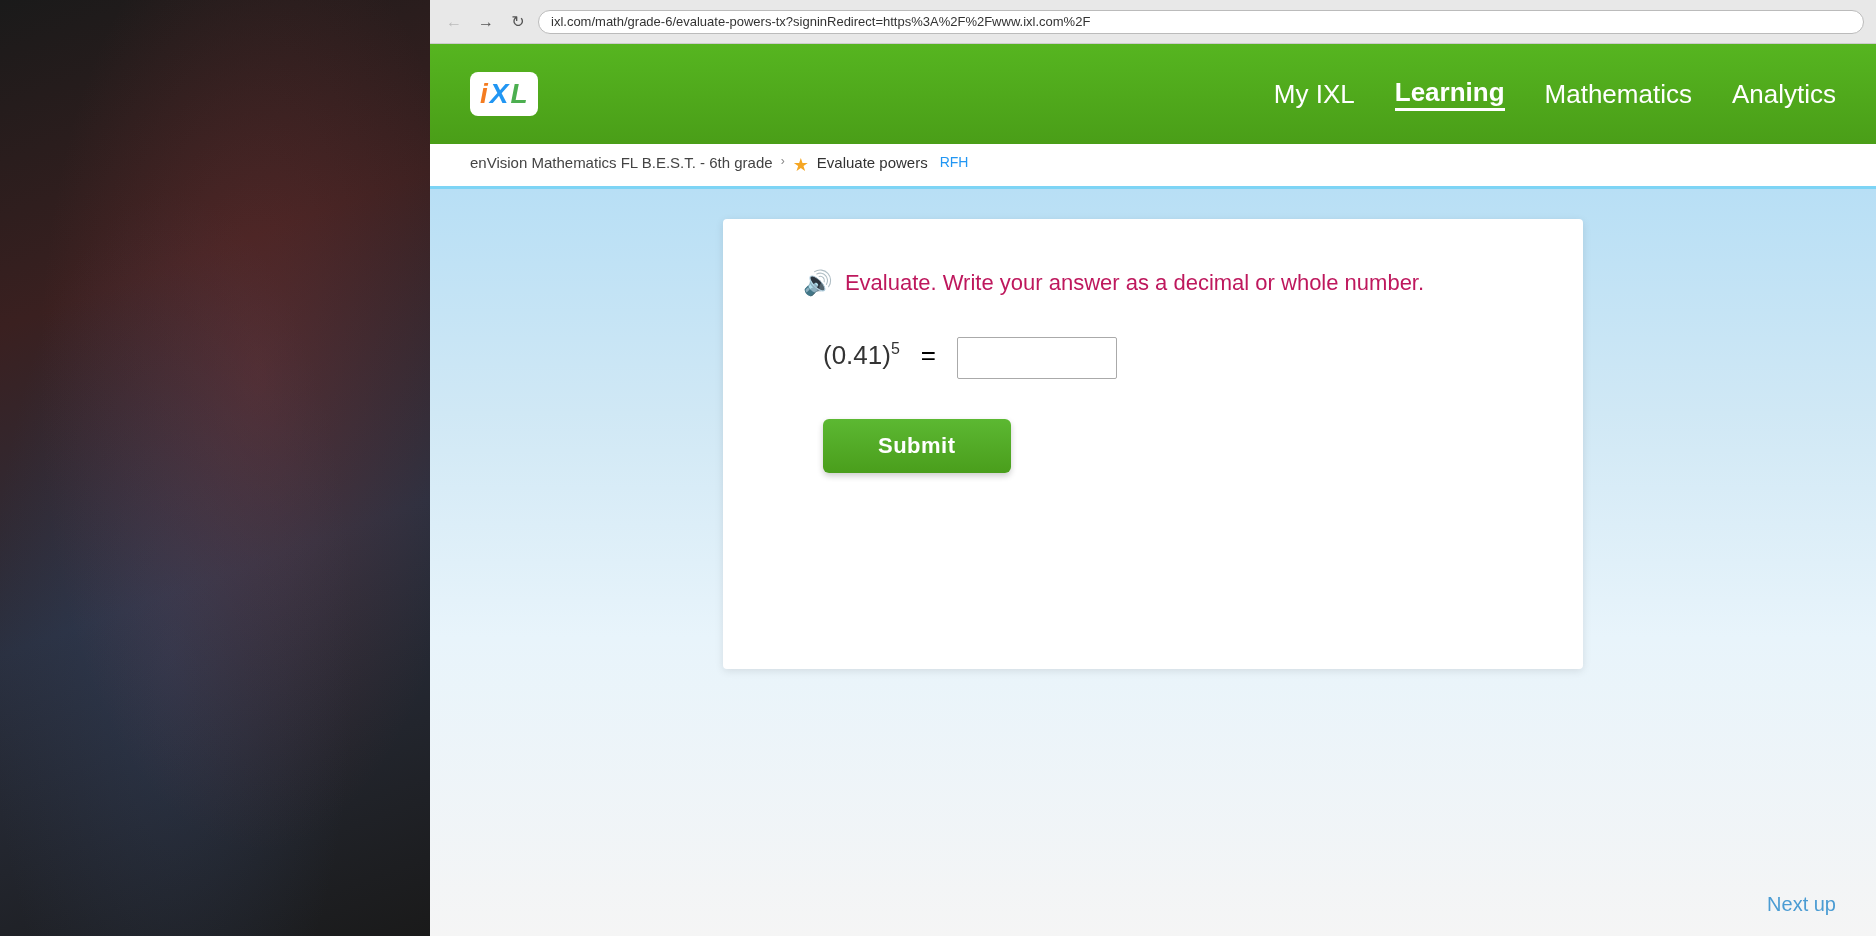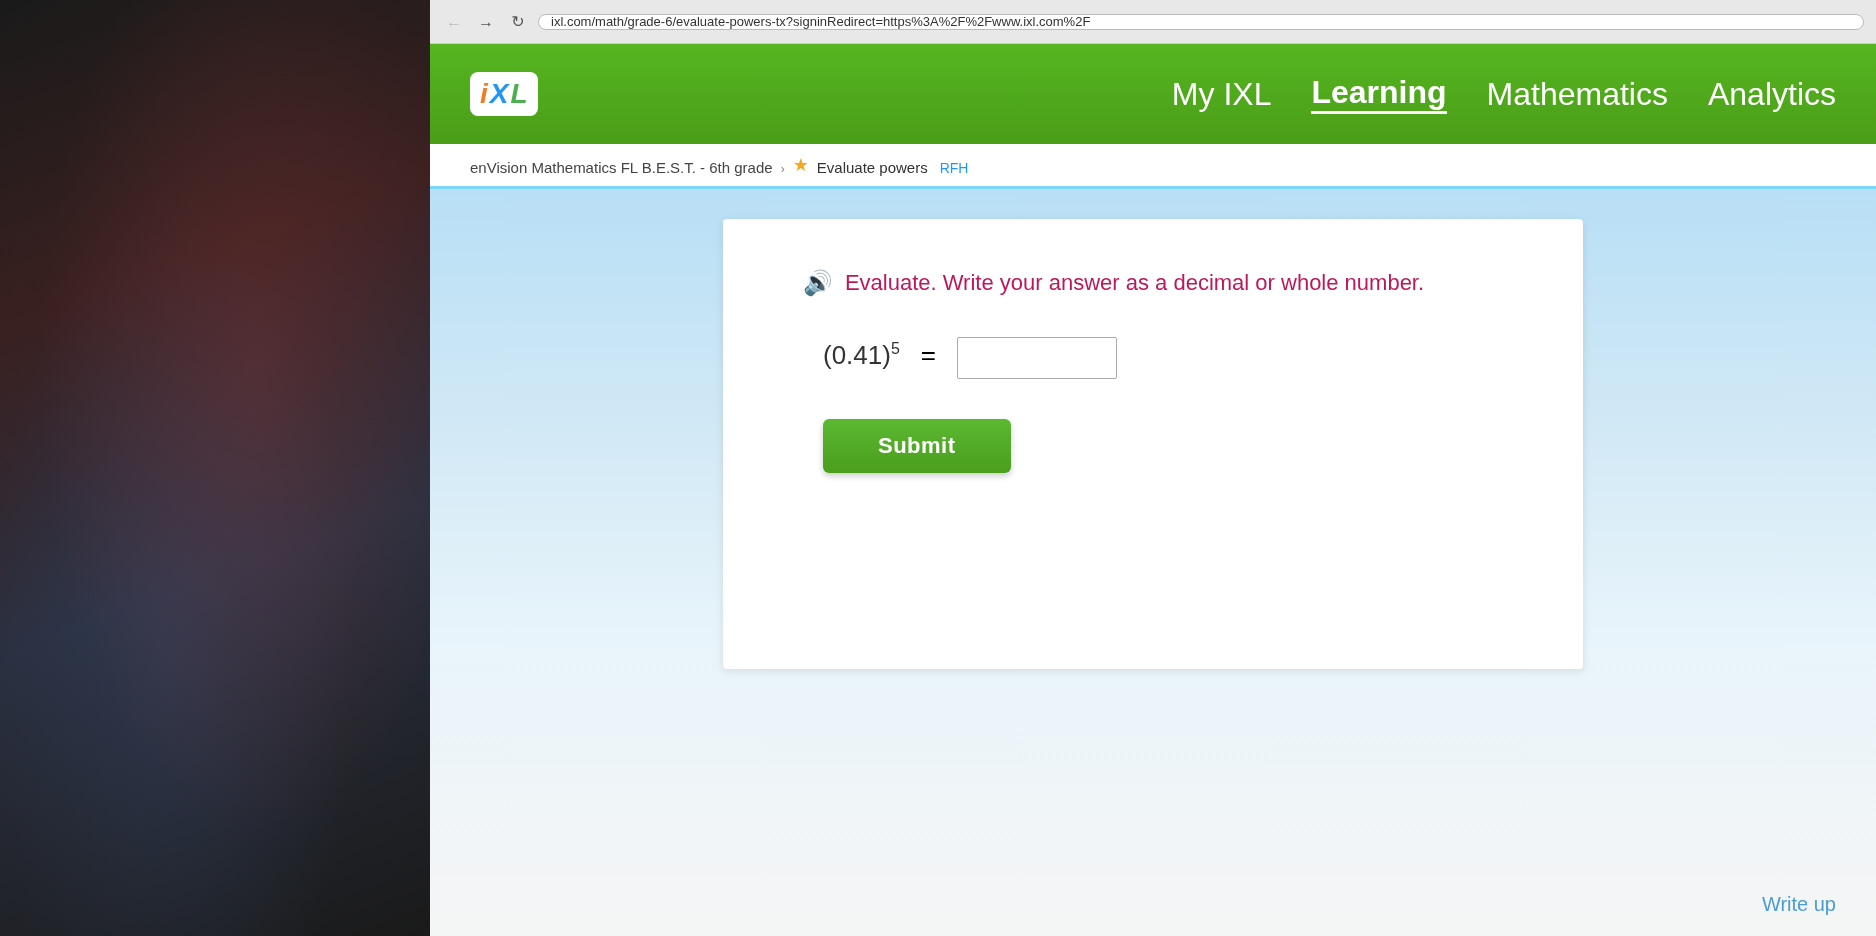--- a/index.html
+++ b/index.html
@@ -63,21 +63,21 @@
       width: 24px;
       height: 24px;
       border: none;
       background: transparent;
       cursor: pointer;
       font-size: 16px;
       color: #555;
     }
     .address-bar {
       flex: 1;
-      height: 16px;
+      height: 24px;
       border: 1px solid #bbb;
       border-radius: 14px;
       padding: 0 12px;
       font-size: 13px;
       background: white;
       color: #333;
     }
 
     
     .ixl-header {
@@ -107,38 +107,38 @@
     .logo-x { color: #2196f3; font-size: 28px; font-weight: 900; font-style: italic; }
     .logo-l { color: #4caf50; font-size: 28px; font-weight: 900; font-style: italic; }
 
     .nav-links {
       display: flex;
       gap: 40px;
       align-items: center;
     }
     .nav-link {
       color: white;
-      font-size: 32px;
+      font-size: 26px;
       font-weight: 400;
       text-decoration: none;
       cursor: pointer;
       white-space: nowrap;
     }
     .nav-link.active {
       font-weight: 700;
       border-bottom: 3px solid white;
     }
 
     
     .breadcrumb-bar {
       background: white;
       border-bottom: 3px solid #7dd4f5;
       padding: 10px 40px;
       display: flex;
-      align-items: flex-end;
+      align-items: flex-start;
       gap: 8px;
       font-size: 15px;
     }
     .breadcrumb-link {
       color: #444;
       text-decoration: none;
       cursor: pointer;
     }
     .breadcrumb-separator {
       color: #888;
@@ -297,17 +297,17 @@
           <span class="math-base">(0.41)</span><sup class="math-exp">5</sup>
         </span>
         <span class="math-equals">=</span>
         <input class="answer-input" type="text" placeholder="" style="">
       </div>
 
       <button class="submit-btn">Submit</button>
 
     </div>
 
-    <a class="next-up">Write up</a>
+    <a class="next-up">Next up</a>
 
   </div>
 
 </div>
 
 </body></html>

